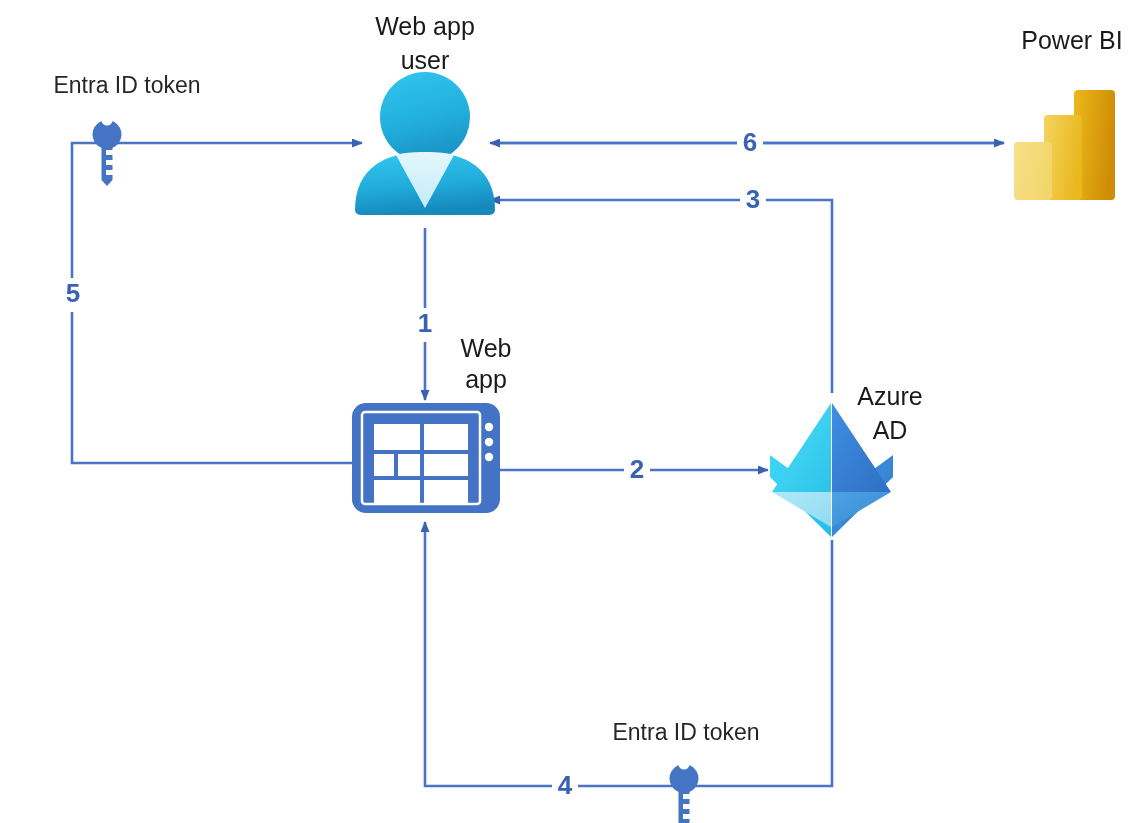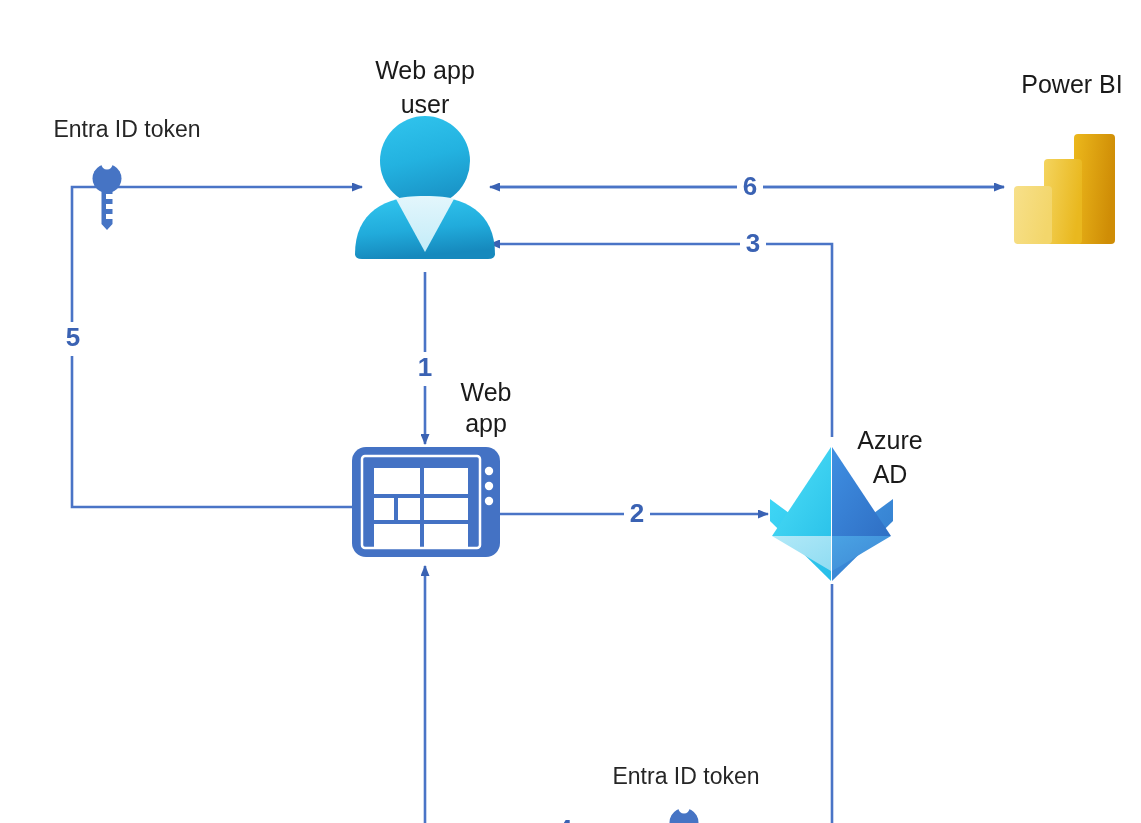--- a/index.html
+++ b/index.html
@@ -11,21 +11,20 @@
     width: 1141px;
     height: 823px;
     overflow: hidden;
     font-family: "Liberation Sans", sans-serif;
   }
   #diagram-root {
     position: relative;
     width: 1141px;
     height: 683px;
     background: #ffffff;
-    margin-top: 44px;
   }
   svg.canvas {
     position: absolute;
     top: 0;
     left: 0;
     width: 1141px;
     height: 823px;
     display: block;
   }
   .node-label {

